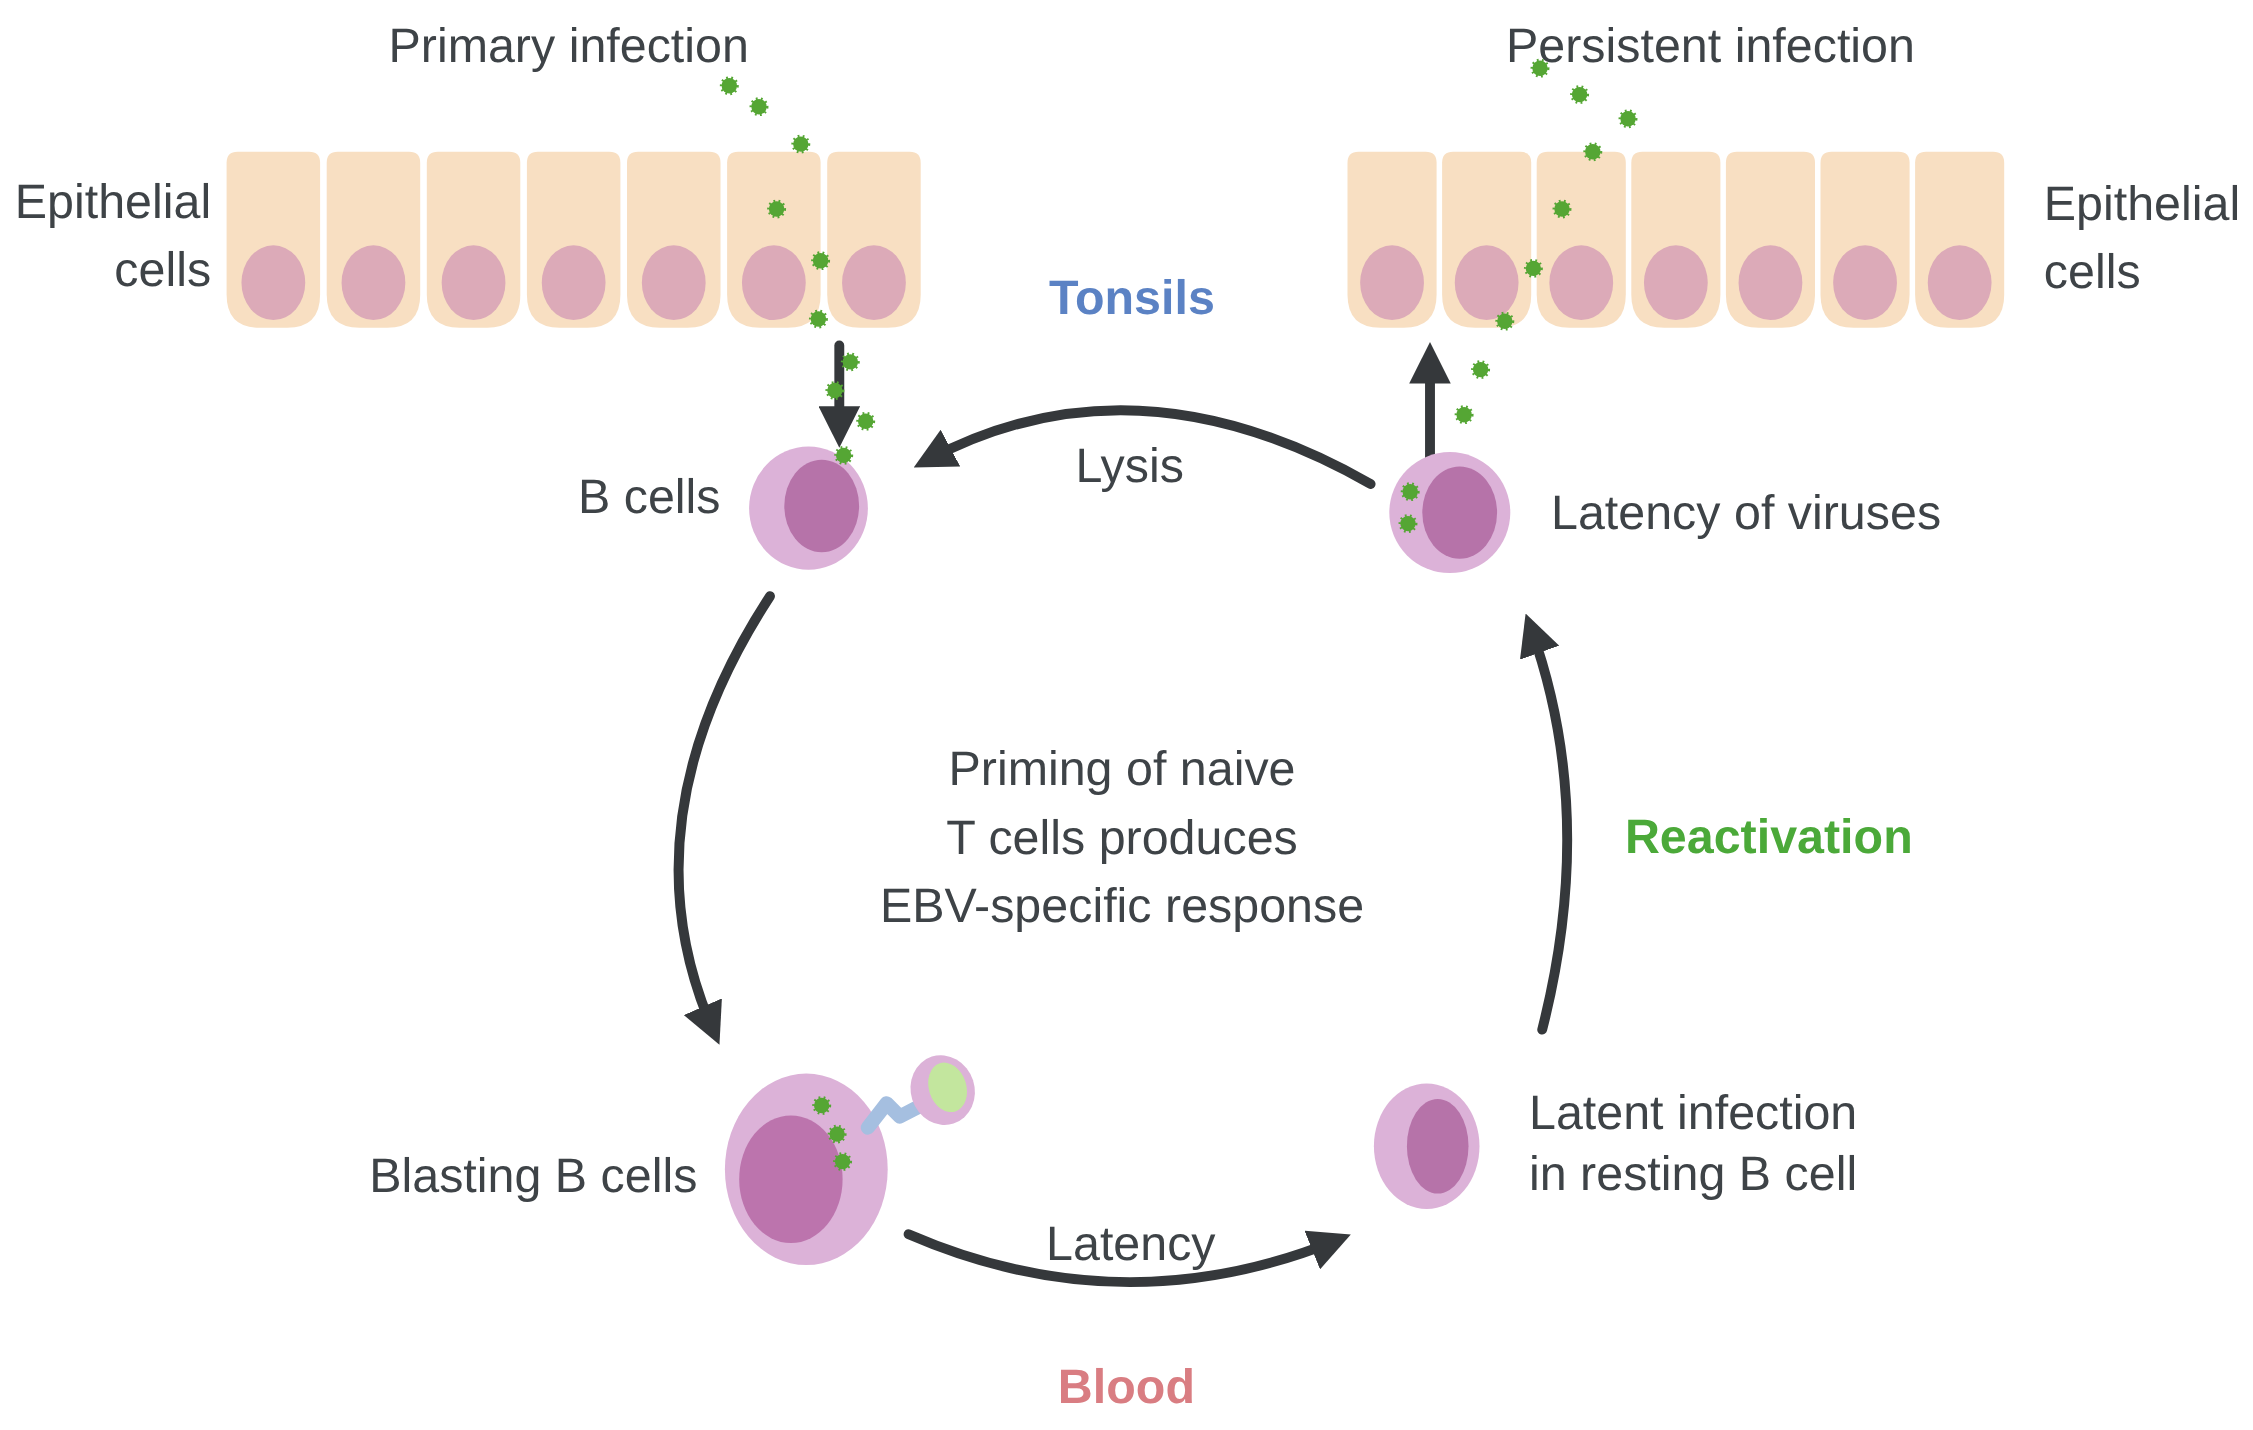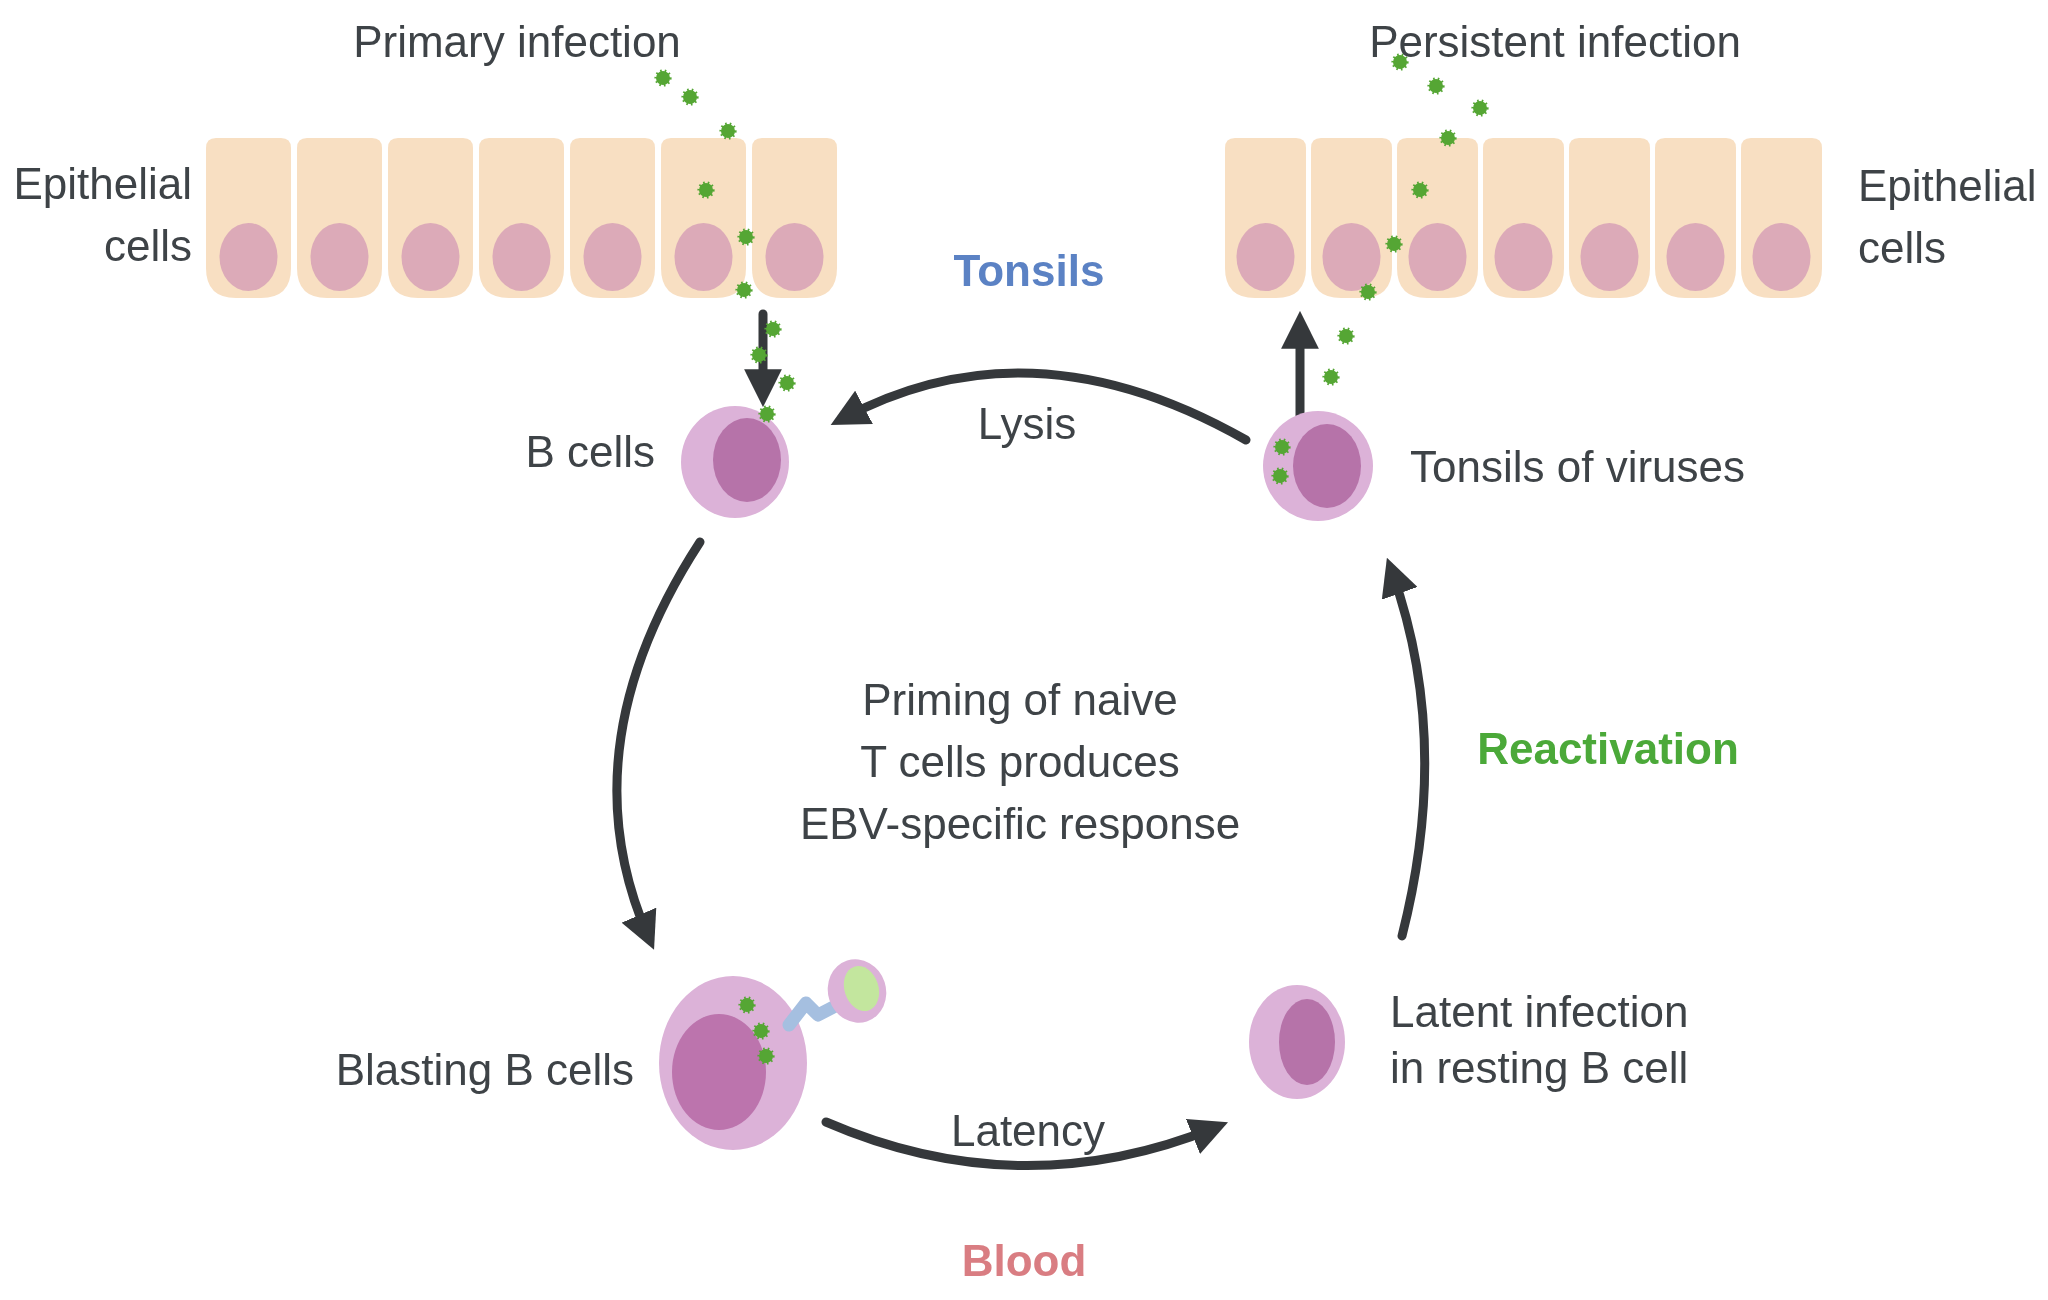--- a/index.html
+++ b/index.html
@@ -9,21 +9,21 @@
   }
   .stage svg{position:absolute;left:0;top:0;}
   .lbl{
     position:absolute;font-size:44px;line-height:58px;color:var(--text,#3e4347);
     white-space:pre-line;
   }
   .center{transform:translateX(-50%);text-align:center;}
   .rightalign{text-align:right;}
   .bold{font-weight:bold;}
   .blue{color:var(--tonsils-blue,#5b82c4);margin-top:36px;}
-  .green{color:var(--reactivation-green,#4ba939);}
+  .green{color:var(--reactivation-green,#4ba939);margin-top:12px;}
   .salmon{color:var(--blood-pink,#d97d82);}
 </style>
 </head>
 <body>
 
 <div class="stage">
 
   <svg width="2048" height="1300" viewBox="0 0 2048 1300">
     <defs>
       <marker id="ah" viewBox="0 0 10 10" refX="6" refY="5" markerWidth="4.2" markerHeight="4.2" orient="auto-start-reverse">
@@ -134,21 +134,21 @@
 
   <div class="lbl center" style="left:1555px;top:13px">Persistent infection</div>
   <div class="lbl center" style="left:517px;top:13px">Primary infection</div>
   <div class="lbl rightalign" style="right:1856px;top:153px;line-height:62px">Epithelial
 cells</div>
   <div class="lbl" style="left:1858px;top:155px;line-height:62px">Epithelial
 cells</div>
   <div class="lbl center bold blue" style="left:1029px;top:206px">Tonsils</div>
   <div class="lbl rightalign" style="right:1393px;top:423px">B cells</div>
   <div class="lbl center" style="left:1027px;top:395px">Lysis</div>
-  <div class="lbl" style="left:1410px;top:438px">Tonsils of viruses</div>
+  <div class="lbl" style="left:1410px;top:438px">Latency of viruses</div>
   <div class="lbl center" style="left:1020px;top:669px;line-height:62px">Priming of naive
 T cells produces
 EBV-specific response</div>
   <div class="lbl bold green center" style="left:1608px;top:720px">Reactivation</div>
   <div class="lbl rightalign" style="right:1414px;top:1041px">Blasting B cells</div>
   <div class="lbl" style="left:1390px;top:984px;line-height:56px">Latent infection
 in resting B cell</div>
   <div class="lbl center" style="left:1028px;top:1102px">Latency</div>
   <div class="lbl center bold salmon" style="left:1024px;top:1232px">Blood</div>
 </div>

